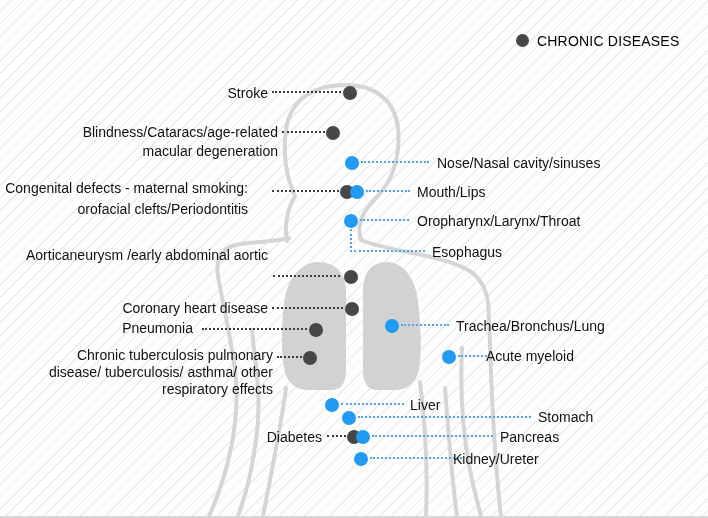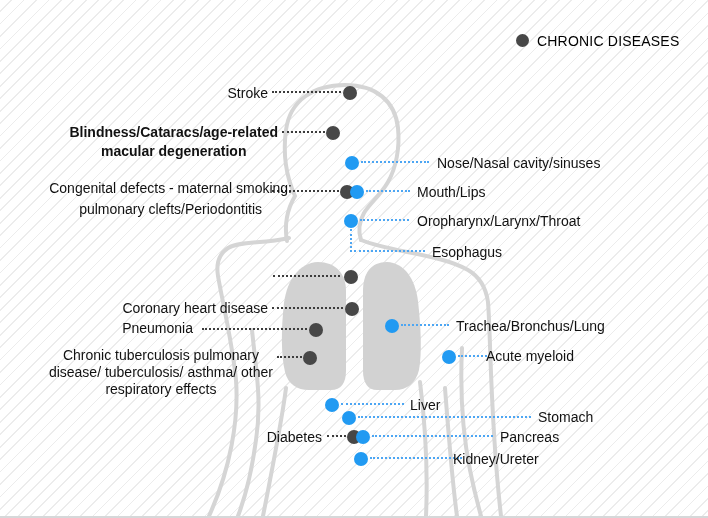--- a/index.html
+++ b/index.html
@@ -17,22 +17,22 @@
 
   .dot { position:absolute; width:14px; height:14px; border-radius:50%; }
   .dot.cancer  { background:#219af2; }
   .dot.chronic { background:#474747; }
 
   .leader   { position:absolute; height:0; border-top:2px dotted #3c3c3c; }
   .leader.blue { border-top-color:#4da6f3; }
   .leader-v { position:absolute; width:0; border-left:2px dotted #4da6f3; }
 
   .lbl { position:absolute; font-size:14px; line-height:20px; white-space:nowrap; }
-  .lbl.ra { text-align:center; }
-  .lbl.lh19 { line-height:19px;font-weight:bold; }
+  .lbl.ra { text-align:right; }
+  .lbl.lh19 { line-height:19px; }
   .lbl.lh21 { line-height:21px; }
   .lbl.lh17 { line-height:17px; }
 
   .legend { position:absolute; left:516px; top:30px; }
   .legend-row { display:flex; align-items:center; height:21px; }
   .legend-dot { width:13px; height:13px; border-radius:50%; margin-right:8px; flex:0 0 auto; }
   .legend-dot.cancer { background:#219af2; }
   .legend-dot.chronic { background:#474747; }
   .legend-text { font-size:14px; letter-spacing:0.2px; color:#000; }
 </style>
@@ -104,26 +104,27 @@
   <div class="dot cancer" style="left:356px;top:430px"></div>
   <div class="dot cancer" style="left:354px;top:452px"></div>
 
   <div class="lbl ra" style="right:440px;top:83px">Stroke</div>
 
   <div class="lbl ra lh19" style="right:430px;top:123px">
     <div>Blindness/Cataracs/age-related</div>
     <div>macular degeneration</div>
   </div>
 
-  <div class="lbl ra lh21" style="right:416px;top:178px">
+  <div class="lbl ra lh21" style="right:460px;top:178px">
     <div>Congenital defects - maternal smoking:</div>
-    <div>pulmonary clefts/Periodontitis</div>
+    <div>orofacial clefts/Periodontitis</div>
   </div>
 
   <div class="lbl ra lh21" style="right:440px;top:245px">
+    <div>Aorticaneurysm /early abdominal aortic</div>
   </div>
 
   <div class="lbl ra" style="right:440px;top:298px">Coronary heart disease</div>
   <div class="lbl ra" style="right:515px;top:318px">Pneumonia</div>
 
   <div class="lbl ra lh17" style="right:435px;top:347px">
     <div>Chronic tuberculosis pulmonary</div>
     <div>disease/ tuberculosis/ asthma/ other</div>
     <div>respiratory effects</div>
   </div>

